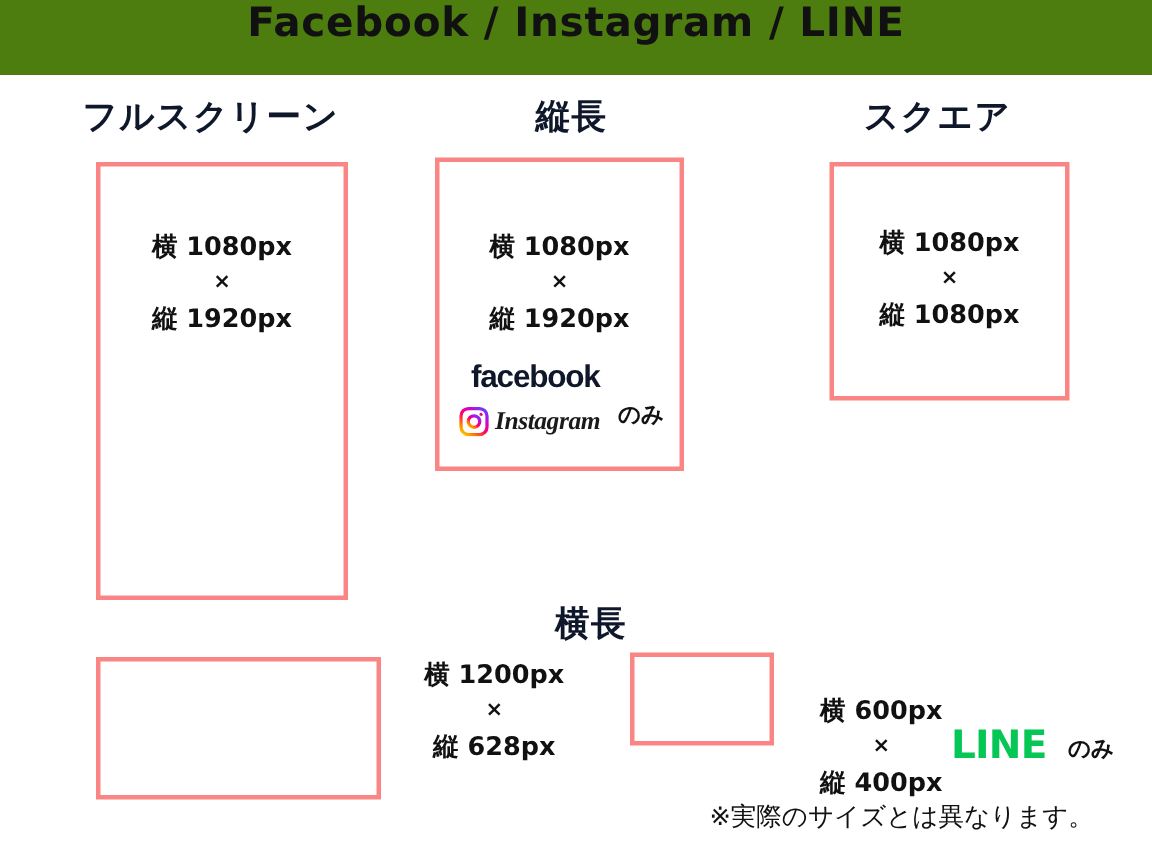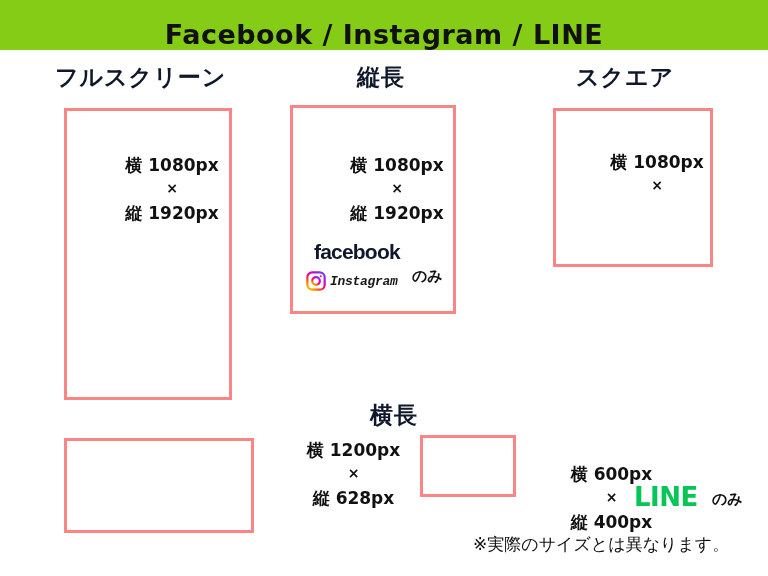--- a/index.html
+++ b/index.html
@@ -15,23 +15,23 @@
     position: relative;
   }
 
   
   #header-banner {
     position: absolute;
     left: 0;
     top: 0;
     width: 768px;
     height: 50px;
-    background: #84cc16;
+    background: #4d7c0f;
     display: flex;
-    align-items: flex-end;
+    align-items: flex-start;
     justify-content: center;
   }
   #header-title {
     font-size: 27px;
     font-weight: 700;
     color: #111111;
     letter-spacing: 0.5px;
     white-space: nowrap;
     font-family: "DejaVu Sans", "Liberation Sans", sans-serif;
   }
@@ -52,21 +52,20 @@
     background: #ffffff;
   }
   .dim-block {
     position: absolute;
     text-align: center;
     font-size: 17px;
     font-weight: 600;
     color: #111111;
     line-height: 1.55;
     white-space: nowrap;
-    padding-left: 24px;
   }
   .dim-block .times {
     font-size: 14px;
     display: block;
   }
   .dim-line { display: block; }
 
   
   #fb-ig-group {
     position: absolute;
@@ -92,24 +91,24 @@
     display: flex;
     align-items: center;
     gap: 4px;
   }
   #instagram-icon {
     width: 20px;
     height: 20px;
     flex: 0 0 auto;
   }
   #instagram-wordmark {
-    font-size: 13px;
+    font-size: 17px;
     font-weight: 600;
     color: #1a1a1a;
-    font-family: Liberation Mono, monospace;
+    font-family: Liberation Serif, serif;
     font-style: italic;
     letter-spacing: -0.3px;
   }
   #fb-ig-only-label {
     position: absolute;
     left: 112px;
     top: 27px;
     font-size: 15px;
     font-weight: 700;
     color: #111111;
@@ -195,20 +194,21 @@
   <div id="fb-ig-only-label">のみ</div>
 </div>
 
 <div class="section-heading" style="left:576px; top:62px;">スクエア</div>
 
 <div class="size-box" id="box-square" style="left:553px; top:108px; width:160px; height:159px;"></div>
 
 <div class="dim-block" style="left:553px; top:149px; width:160px;">
   <span class="dim-line">横 1080px</span>
   <span class="times">×</span>
+  <span class="dim-line">縦 1080px</span>
 </div>
 
 <div class="section-heading" style="left:370px; top:400px;">横長</div>
 
 <div class="size-box" id="box-landscape-large" style="left:64px; top:438px; width:190px; height:95px;"></div>
 
 <div class="dim-block" style="left:262px; top:437px; width:135px;">
   <span class="dim-line">横 1200px</span>
   <span class="times">×</span>
   <span class="dim-line">縦 628px</span>

